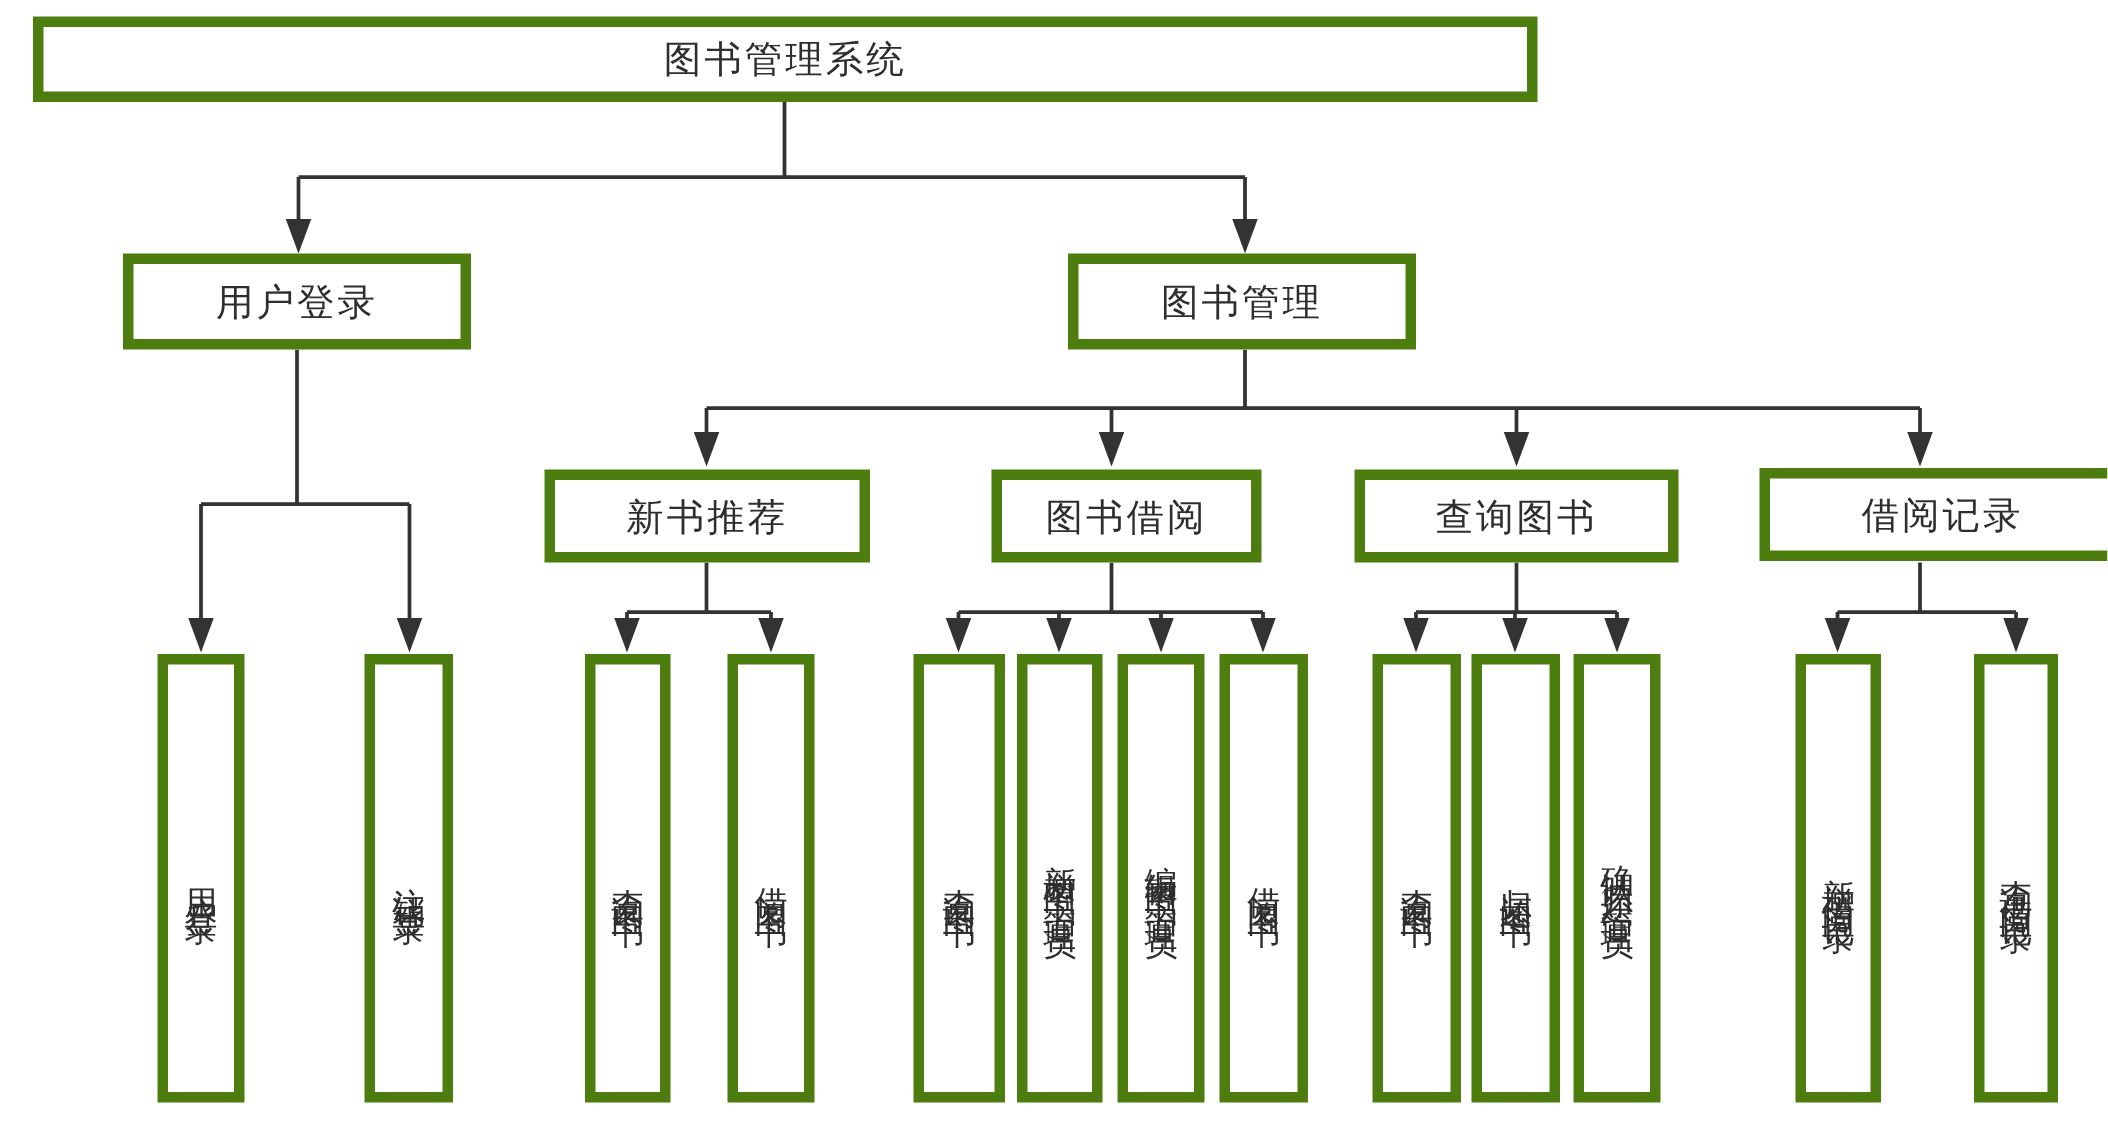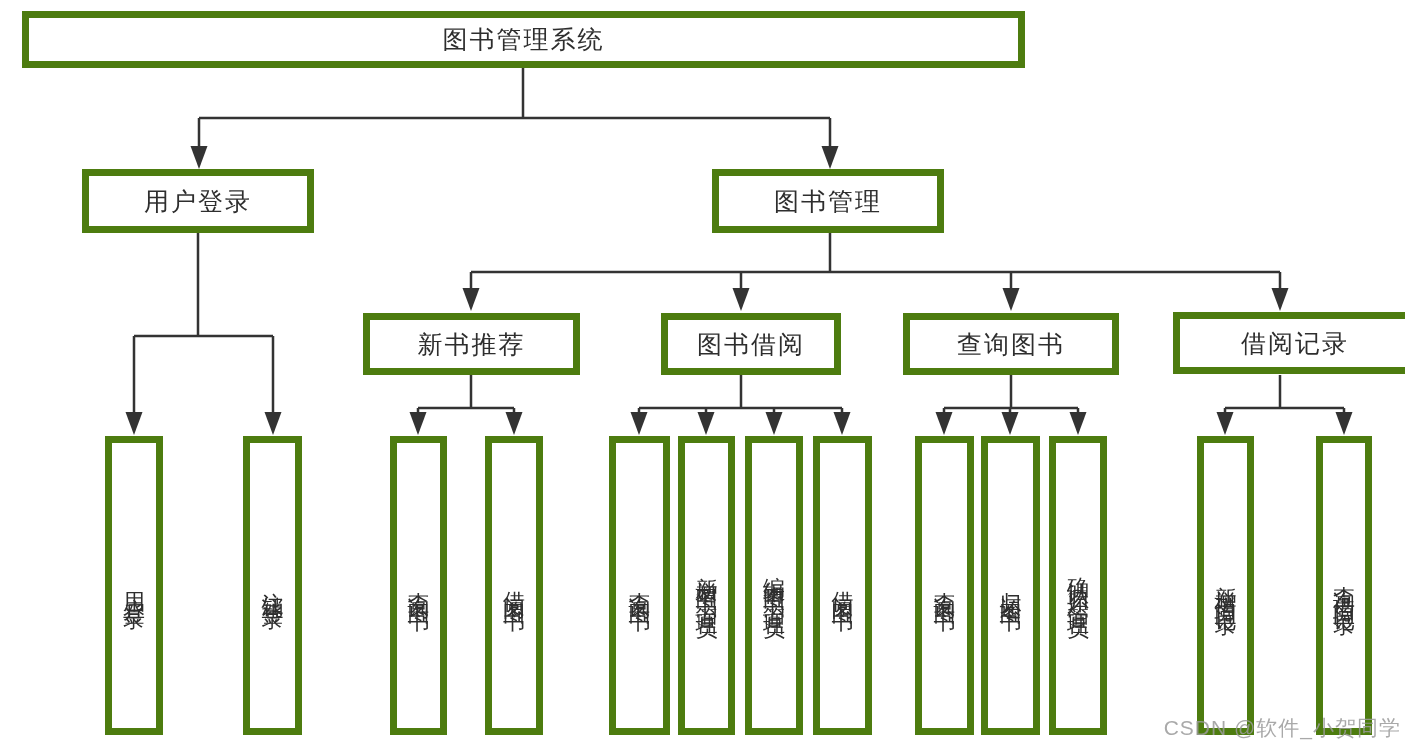--- a/index.html
+++ b/index.html
@@ -140,15 +140,14 @@
     <span class="vtext">确认归还（管理员）</span>
   </div>
 
   <div class="box vbox" style="left:1197px; width:57px;">
     <span class="vtext">新增借阅记录</span>
   </div>
   <div class="box vbox" style="left:1316px; width:56px;">
     <span class="vtext">查询借阅记录</span>
   </div>
 
-  <div class="watermark">CSDN @软件_小贺同学</div>
 
 </div>
 
 </body></html>

